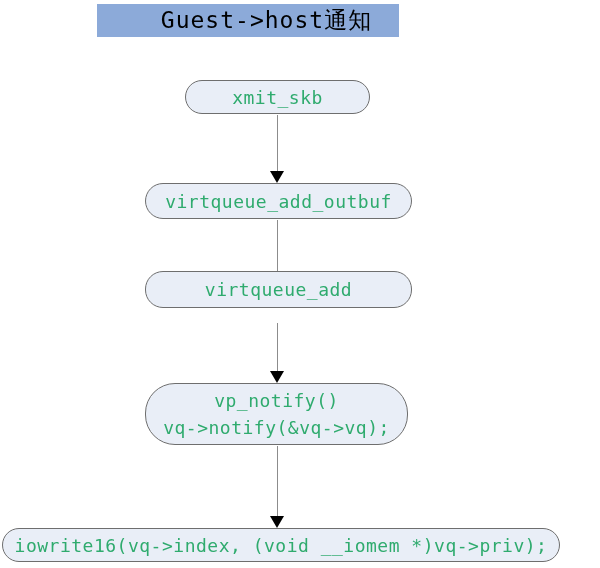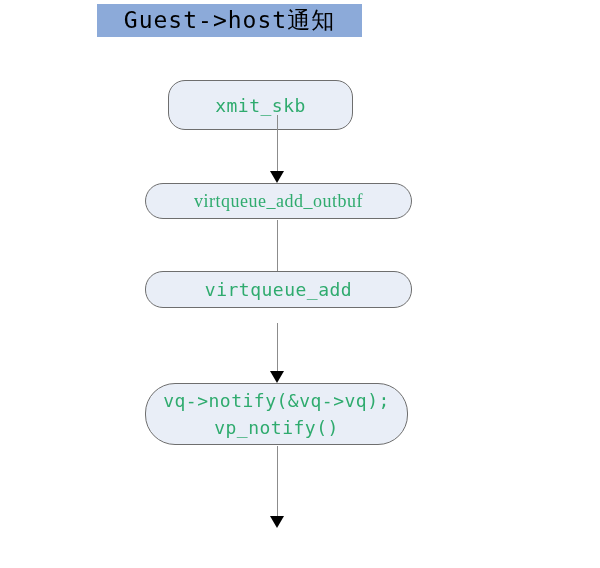--- a/index.html
+++ b/index.html
@@ -22,20 +22,21 @@
     width: 265px;
     height: 33px;
     background: #8caad9;
     color: #000000;
     font-size: 23px;
     letter-spacing: 1px;
     display: flex;
     align-items: center;
     justify-content: center;
     white-space: pre;
+    padding-left: 37px;
   }
   .module-label {
     position: absolute;
     left: 405px;
     top: 70px;
     color: #000000;
     font-size: 24px;
     letter-spacing: 0.5px;
     white-space: pre;
   }
@@ -46,22 +47,22 @@
     color: #2fab6e;
     font-size: 18px;
     letter-spacing: 0.5px;
     display: flex;
     flex-direction: column;
     align-items: center;
     justify-content: center;
     white-space: pre;
     box-sizing: border-box;
   }
-  .node-1 { left: 168px; top: 80px;  width: 185px; height: 50px; border-radius: 17px; }
-  .node-2 { left: 145px; top: 183px; width: 267px; height: 36px; border-radius: 18px; font-family: Liberation Serif, serif; }
+  .node-1 { left: 185px; top: 80px;  width: 185px; height: 34px; border-radius: 17px; }
+  .node-2 { left: 145px; top: 183px; width: 267px; height: 36px; border-radius: 18px; }
   .node-3 { left: 145px; top: 271px; width: 267px; height: 37px; border-radius: 18px; }
   .node-4 { left: 145px; top: 383px; width: 263px; height: 62px; border-radius: 30px; line-height: 27px; }
   .node-5 { left: 2px;   top: 528px; width: 558px; height: 34px; border-radius: 17px; }
   .arrow-line {
     position: absolute;
     left: 277px;
     width: 1px;
     background: #8c8c8c;
   }
   .arrow-head {
@@ -99,21 +100,22 @@
 
   <div class="arrow-line line-2"></div>
   <div class="arrow-head head-2"></div>
 
   <div class="node node-3">virtqueue_add</div>
 
   <div class="arrow-line line-3"></div>
   <div class="arrow-head head-3"></div>
 
   <div class="node node-4">
+    <span>vp_notify()</span>
     <span>vq-&gt;notify(&amp;vq-&gt;vq);</span>
-    <span>vp_notify()</span>
   </div>
 
   <div class="arrow-line line-4"></div>
   <div class="arrow-head head-4"></div>
 
+  <div class="node node-5">iowrite16(vq-&gt;index, (void __iomem *)vq-&gt;priv);</div>
 
 </div>
 
 </body></html>

